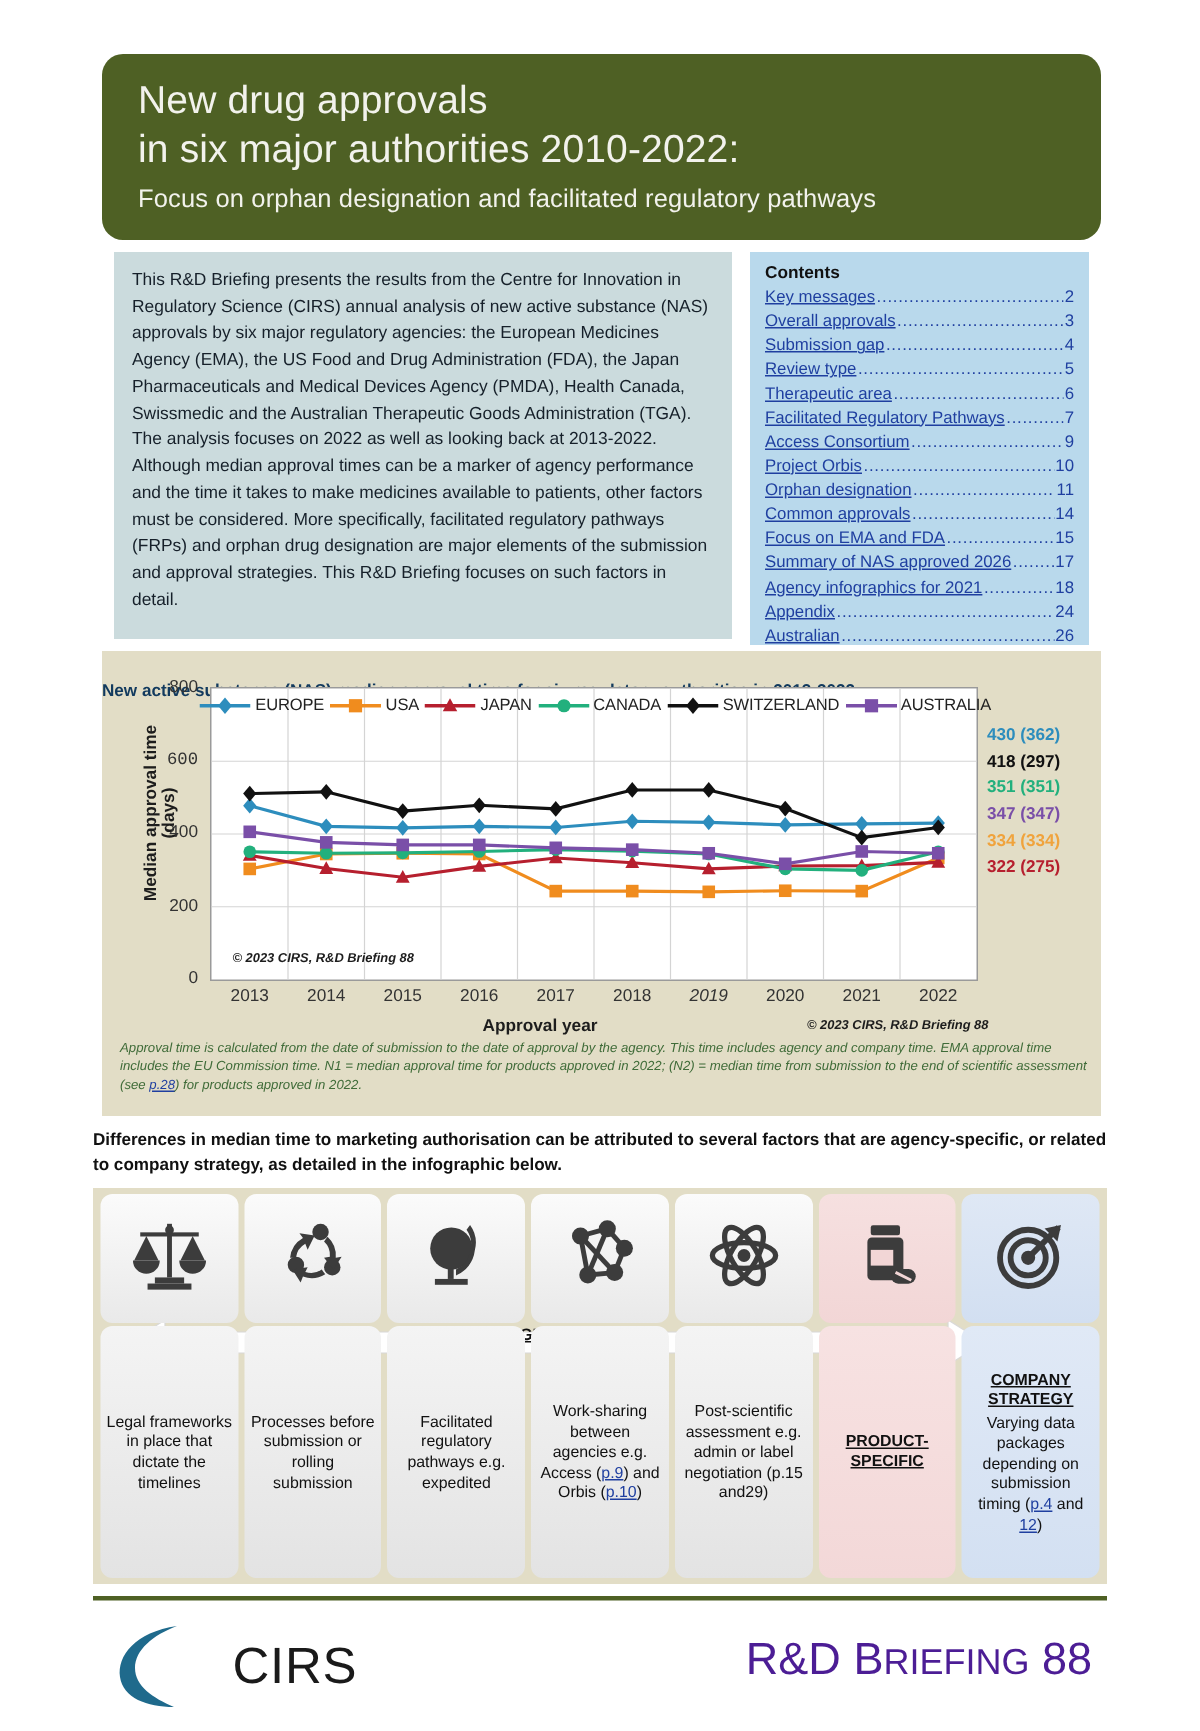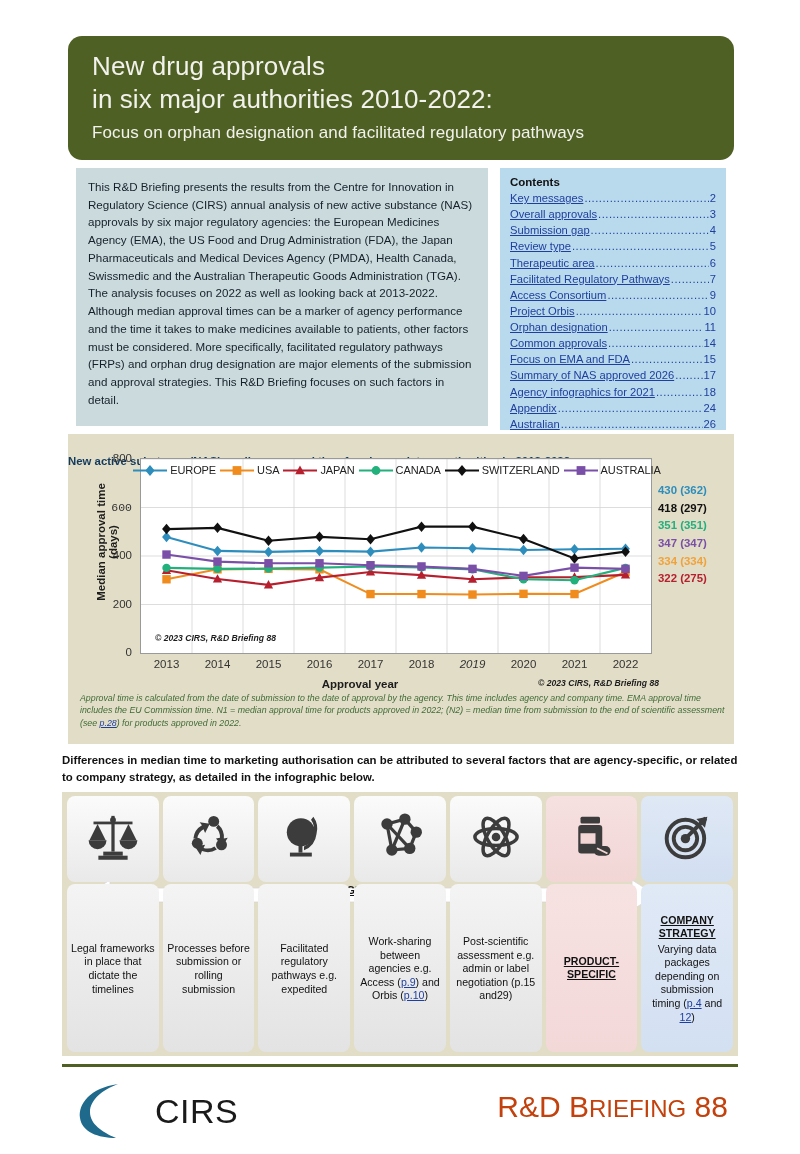--- a/index.html
+++ b/index.html
@@ -155,21 +155,21 @@
     position:absolute; left:62px; top:1064px; width:676px; height:3px;
     background:#4e6024;
   }
   .logo { position:absolute; left:72px; top:1078px; width:220px; height:64px; }
   .logo-txt {
     position:absolute; left:118px; top:1092px;
     font-size:34px; color:#1a1a1a; letter-spacing:.5px;margin-left:37px;
   }
   .briefing {
     position:absolute; right:72px; top:1090px;
-    font-size:30px; color:#c2410c;text-align:right;
+    font-size:30px; color:#4c1d95;text-align:right;
   }
   .briefing .sc { font-size:24px; }
 </style>
 </head>
 <body>
 
 <div class="header">
   <h1>
     <span>New drug approvals</span><br>
     <span>in six major authorities 2010-2022:</span>

